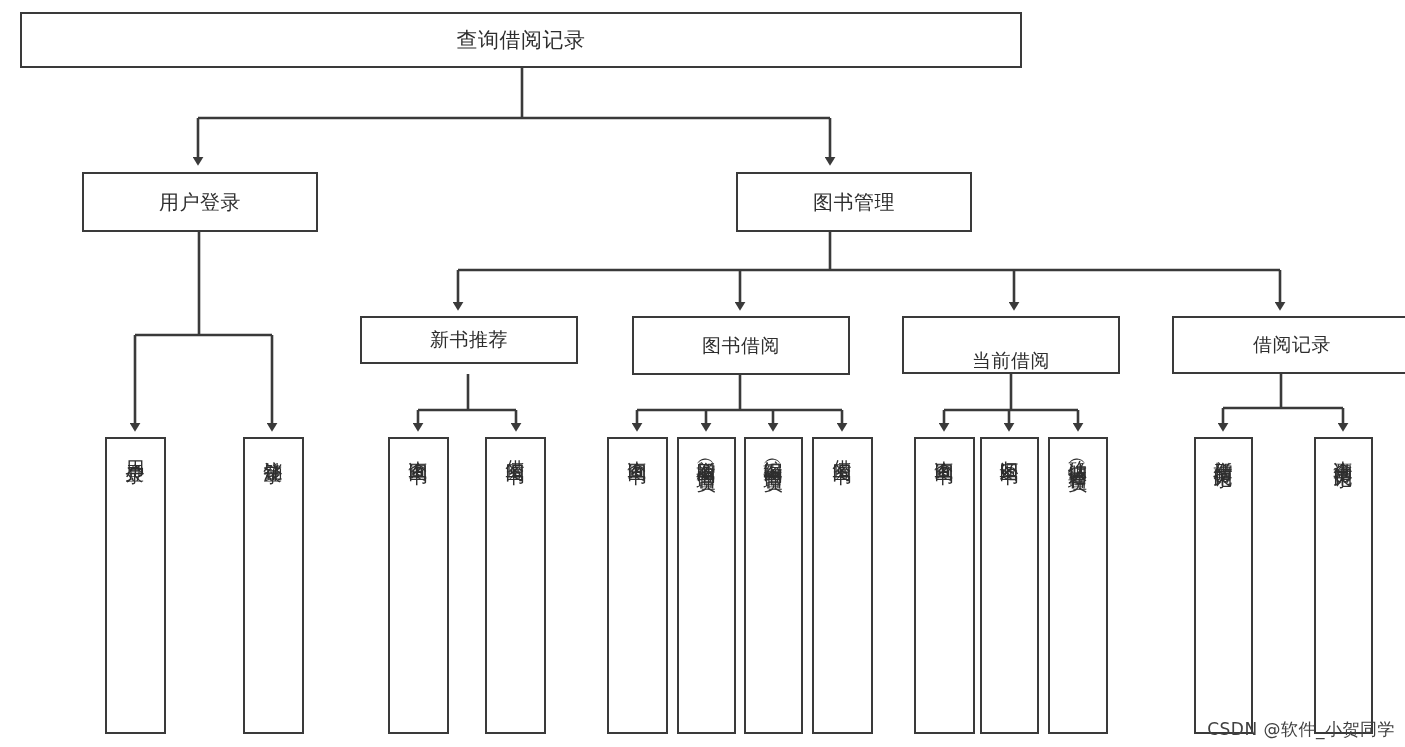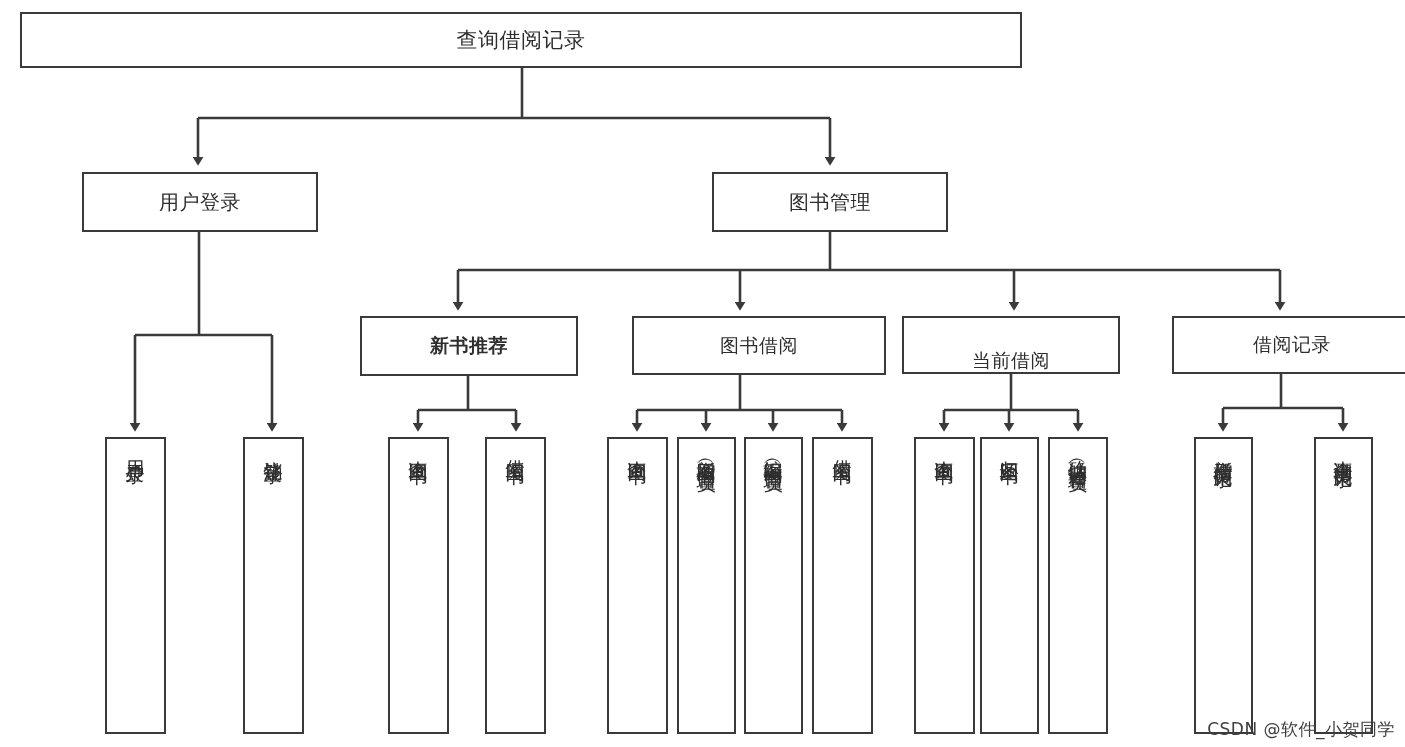--- a/index.html
+++ b/index.html
@@ -129,29 +129,29 @@
   </svg>
 
   <div class="node root" style="left:20px; top:12px; width:1002px; height:56px;">
     <span class="lbl">查询借阅记录</span>
   </div>
 
   <div class="node lvl1" style="left:82px; top:172px; width:236px; height:60px;">
     <span class="lbl">用户登录</span>
   </div>
 
-  <div class="node lvl1" style="left:712px; top:172px; width:236px; height:60px;">
+  <div class="node lvl1" style="left:736px; top:172px; width:236px; height:60px;">
     <span class="lbl">图书管理</span>
   </div>
 
-  <div class="node lvl2" style="left:360px; top:316px; width:218px; height:60px;font-weight:bold;">
+  <div class="node lvl2" style="left:360px; top:316px; width:218px; height:48px;">
     <span class="lbl">新书推荐</span>
   </div>
 
-  <div class="node lvl2" style="left:632px; top:316px; width:254px; height:59px;">
+  <div class="node lvl2" style="left:632px; top:316px; width:218px; height:59px;">
     <span class="lbl">图书借阅</span>
   </div>
 
   <div class="node lvl2" style="left:902px; top:316px; width:218px; height:58px;align-items:flex-end;">
     <span class="lbl">当前借阅</span>
   </div>
 
   <div class="node lvl2" style="left:1172px; top:316px; width:240px; height:58px;">
     <span class="lbl">借阅记录</span>
   </div>

